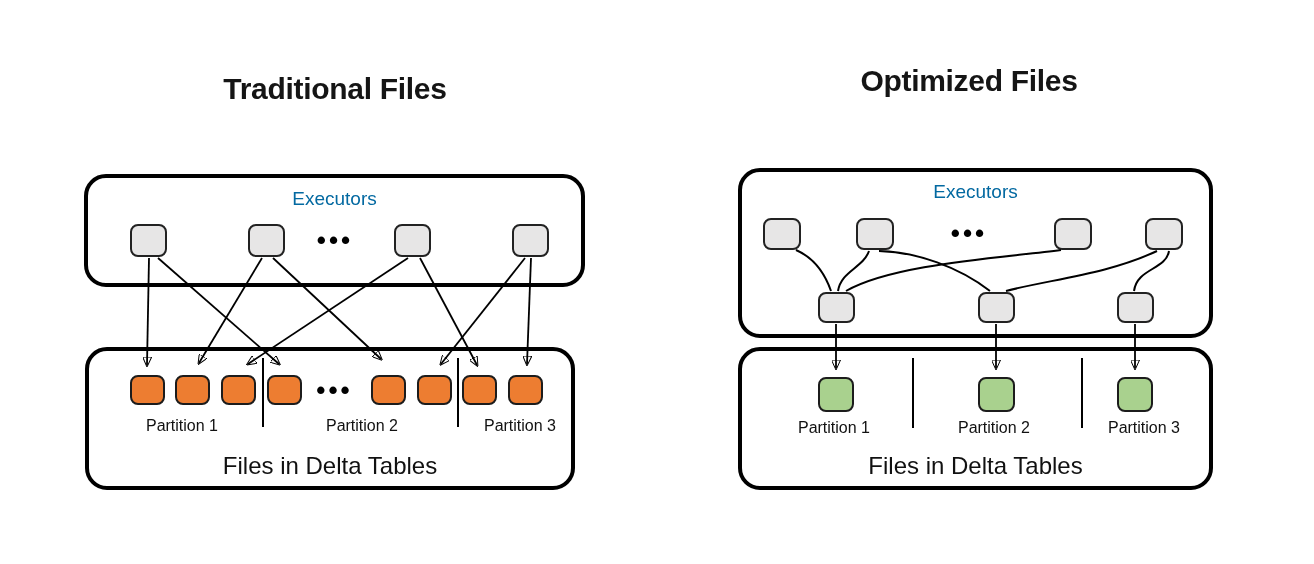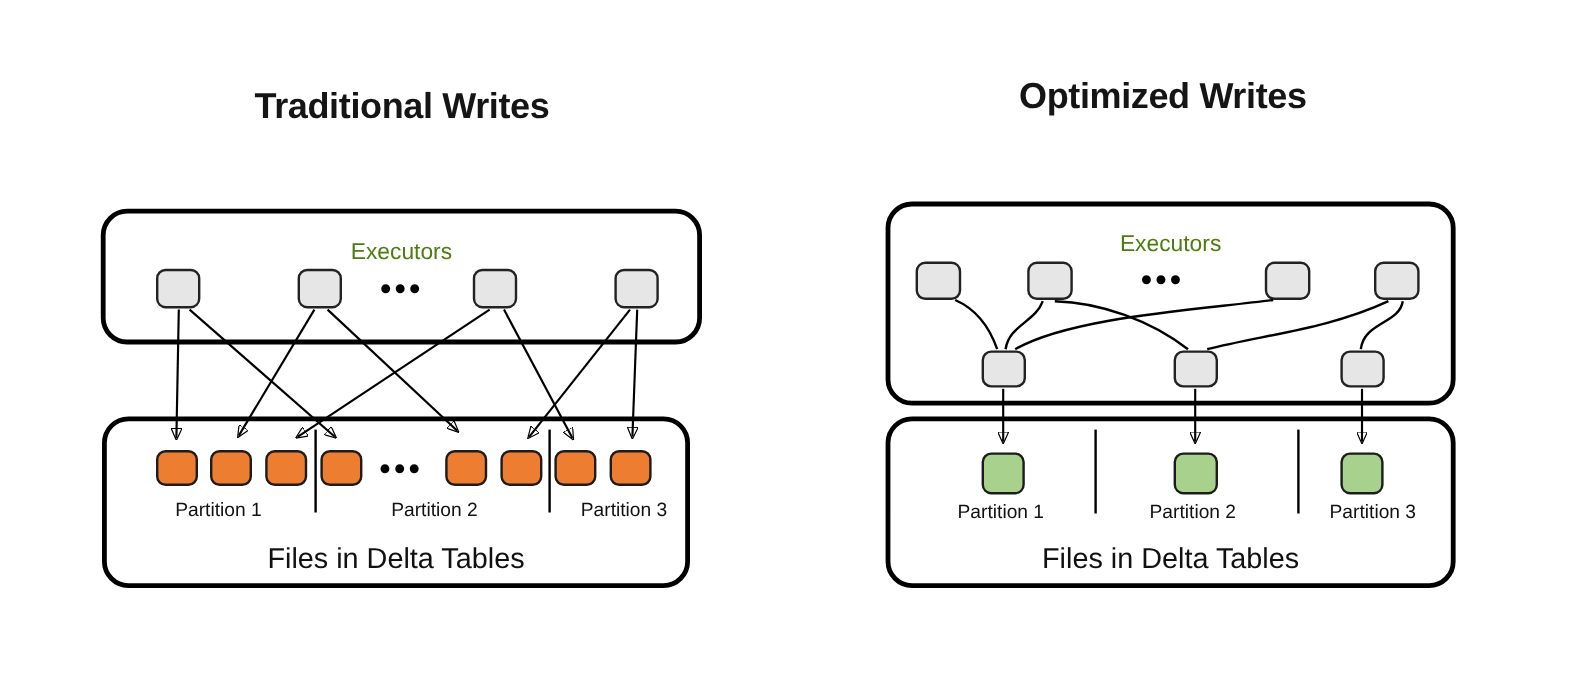--- a/index.html
+++ b/index.html
@@ -9,21 +9,21 @@
     overflow:hidden;
   }
   .abs{position:absolute;box-sizing:border-box;}
   .diagram-title{
     font-size:30px;font-weight:600;text-align:center;letter-spacing:-0.3px;color:#151515;
   }
   .big-box{
     border:4px solid #000;border-radius:22px;background:#fff;
   }
   .box-label{
-    font-size:19px;text-align:center;color:#4d7c0f;margin-top:12px;
+    font-size:19px;text-align:center;color:#0369a1;
   }
   .node{
     border:2px solid #222;border-radius:8px;background:#E7E6E6;
   }
   .file-node{border:2px solid #1c1c1c;border-radius:8px;}
   .dots{
     font-weight:700;font-size:26px;letter-spacing:3px;text-align:center;color:#000;
     line-height:30px;
   }
   .partition-label{
@@ -31,21 +31,21 @@
   }
   .files-label{
     font-size:24px;text-align:center;color:#111;
   }
   #overlay{position:absolute;left:0;top:0;pointer-events:none;z-index:10;}
   #overlay line,#overlay path{stroke:#000;fill:none;}
 </style>
 </head>
 <body>
 
-<div class="abs diagram-title" style="left:85px;top:72px;width:500px;">Traditional Writes</div>
+<div class="abs diagram-title" style="left:85px;top:72px;width:500px;">Traditional Files</div>
 
 <div class="abs big-box" style="left:84px;top:174px;width:501px;height:113px;"></div>
 <div class="abs box-label" style="left:84px;top:188px;width:501px;">Executors</div>
 
 <div class="abs node" style="left:130px;top:224px;width:37px;height:33px;"></div>
 <div class="abs node" style="left:248px;top:224px;width:37px;height:33px;"></div>
 <div class="abs dots" style="left:305px;top:224px;width:60px;line-height:33px;">•••</div>
 <div class="abs node" style="left:394px;top:224px;width:37px;height:33px;"></div>
 <div class="abs node" style="left:512px;top:224px;width:37px;height:33px;"></div>
 
@@ -60,21 +60,21 @@
 <div class="abs file-node" style="left:417px;top:375px;width:35px;height:30px;background:#ED7D31;"></div>
 <div class="abs file-node" style="left:462px;top:375px;width:35px;height:30px;background:#ED7D31;"></div>
 <div class="abs file-node" style="left:508px;top:375px;width:35px;height:30px;background:#ED7D31;"></div>
 
 <div class="abs partition-label" style="left:122px;top:417px;">Partition 1</div>
 <div class="abs partition-label" style="left:302px;top:417px;">Partition 2</div>
 <div class="abs partition-label" style="left:460px;top:417px;">Partition 3</div>
 
 <div class="abs files-label" style="left:85px;top:452px;width:490px;">Files in Delta Tables</div>
 
-<div class="abs diagram-title" style="left:719px;top:64px;width:500px;">Optimized Writes</div>
+<div class="abs diagram-title" style="left:719px;top:64px;width:500px;">Optimized Files</div>
 
 <div class="abs big-box" style="left:738px;top:168px;width:475px;height:170px;"></div>
 <div class="abs box-label" style="left:738px;top:181px;width:475px;">Executors</div>
 
 <div class="abs node" style="left:763px;top:218px;width:38px;height:32px;"></div>
 <div class="abs node" style="left:856px;top:218px;width:38px;height:32px;"></div>
 <div class="abs dots" style="left:939px;top:217px;width:60px;line-height:32px;">•••</div>
 <div class="abs node" style="left:1054px;top:218px;width:38px;height:32px;"></div>
 <div class="abs node" style="left:1145px;top:218px;width:38px;height:32px;"></div>
 

